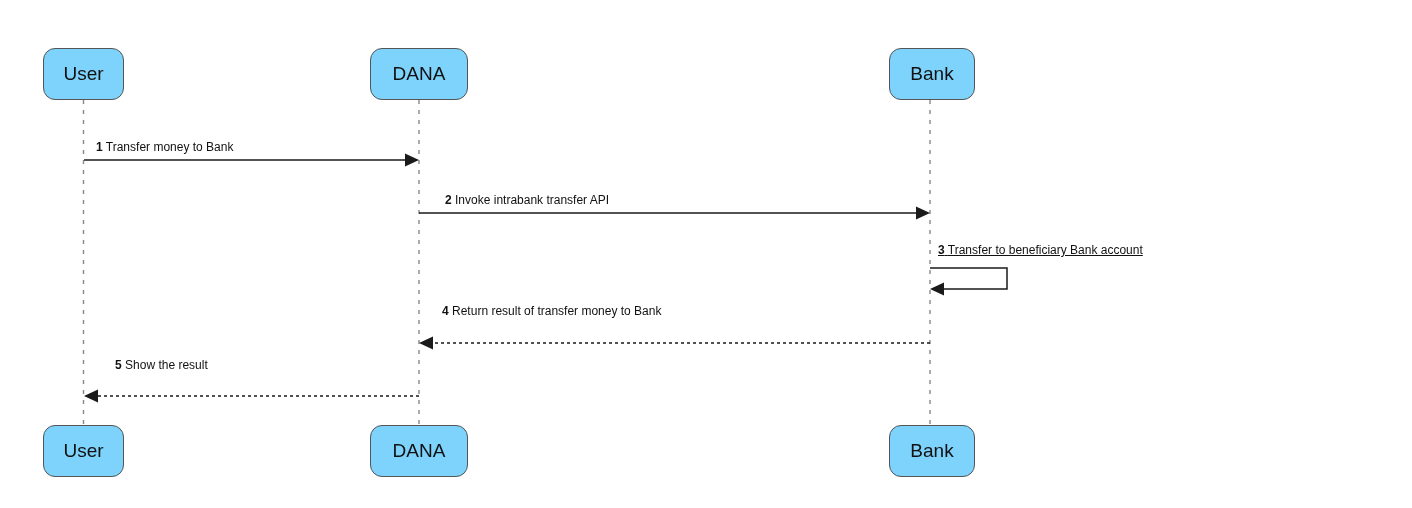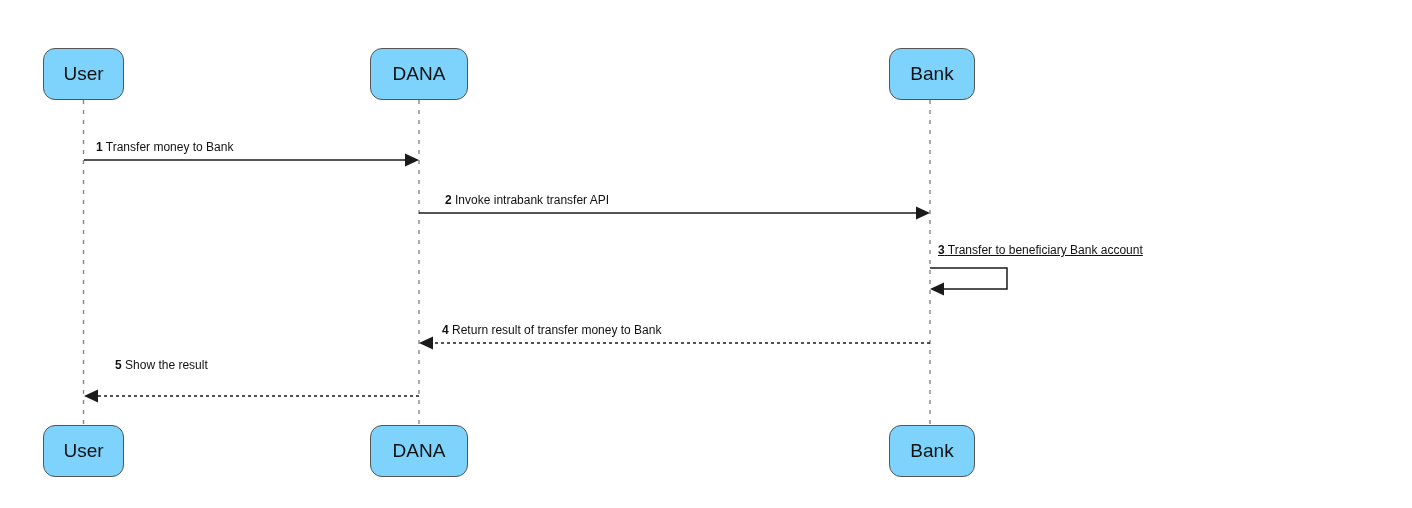--- a/index.html
+++ b/index.html
@@ -98,21 +98,21 @@
     <span>Transfer money to Bank</span>
   </div>
   <div class="msg-label" style="left:429px; top:190px;margin-left:16px;">
     <span class="num">2</span>
     <span>Invoke intrabank transfer API</span>
   </div>
   <div class="msg-label" style="left:938px; top:240px;text-decoration:underline;">
     <span class="num">3</span>
     <span>Transfer to beneficiary Bank account</span>
   </div>
-  <div class="msg-label" style="left:442px; top:320px;text-align:right;">
+  <div class="msg-label" style="left:442px; top:301px;text-align:right;">
     <span class="num">4</span>
     <span>Return result of transfer money to Bank</span>
   </div>
   <div class="msg-label" style="left:115px; top:355px;">
     <span class="num">5</span>
     <span>Show the result</span>
   </div>
 
 </div>
 

